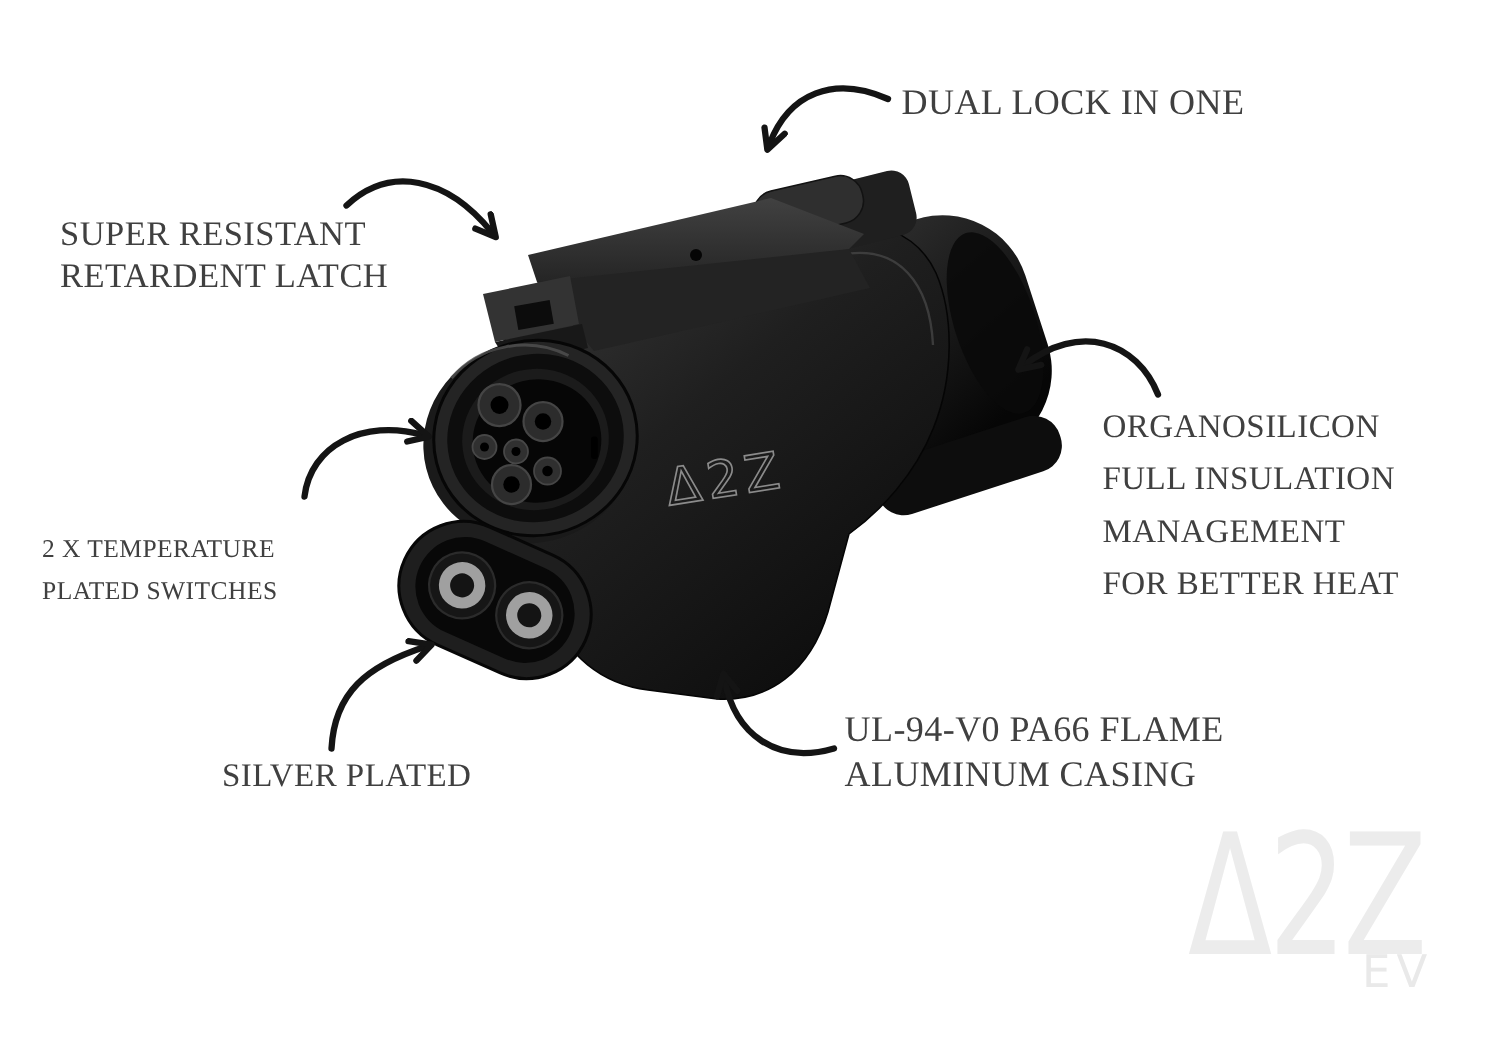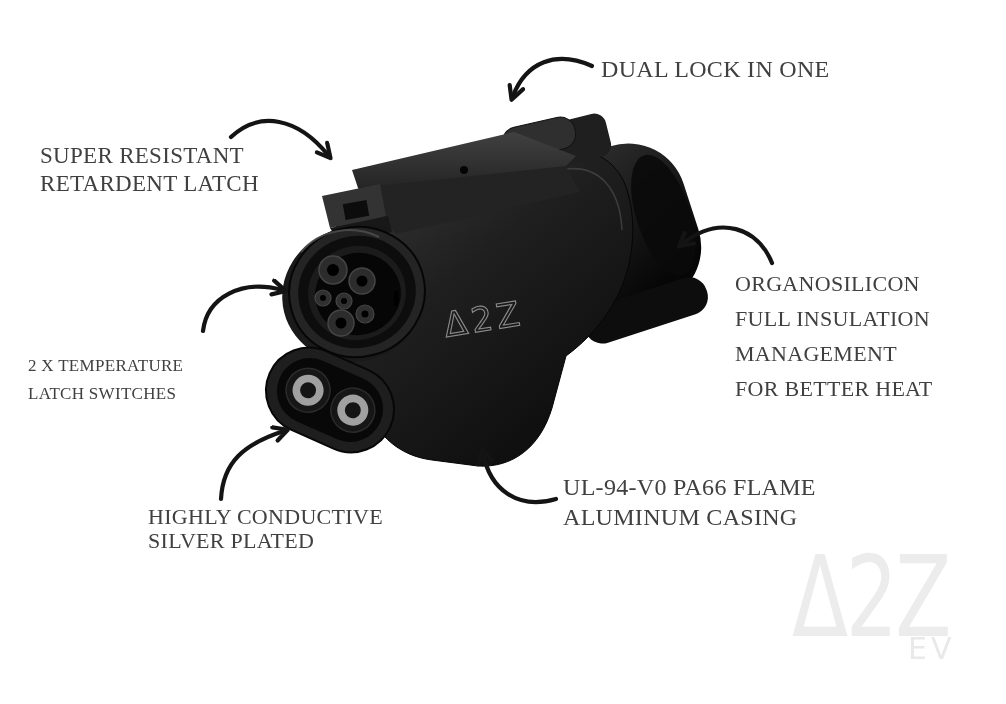--- a/index.html
+++ b/index.html
@@ -140,32 +140,31 @@
     <div>DUAL LOCK IN ONE</div>
   </div>
 
   <div class="callout c-latch">
     <div>SUPER RESISTANT</div>
     <div>RETARDENT LATCH</div>
   </div>
 
   <div class="callout c-temp">
     <div>2 X TEMPERATURE</div>
-    <div>LATCH SWITCHES</div>
+    <div>PLATED SWITCHES</div>
   </div>
 
   <div class="callout c-insul">
     <div>ORGANOSILICON</div>
     <div>FULL INSULATION</div>
     <div>MANAGEMENT</div>
     <div>FOR BETTER HEAT</div>
   </div>
 
   <div class="callout c-pins">
-    <div>HIGHLY CONDUCTIVE</div>
     <div>SILVER PLATED</div>
   </div>
 
   <div class="callout c-casing">
     <div>UL-94-V0 PA66 FLAME</div>
     <div>ALUMINUM CASING</div>
   </div>
 
   <div class="logo">
     <div class="logo-main">Δ2Z</div>

